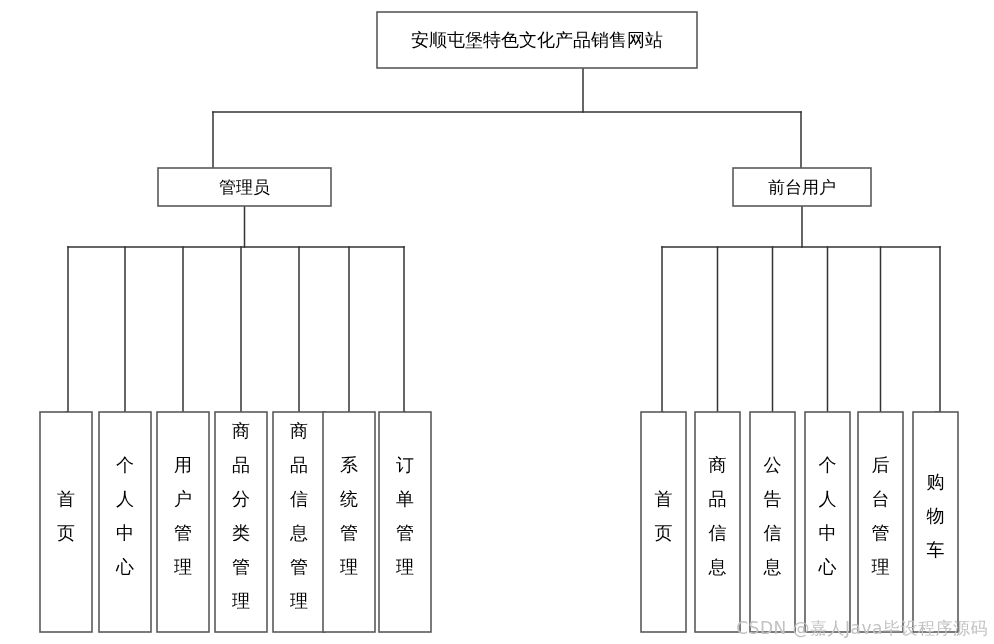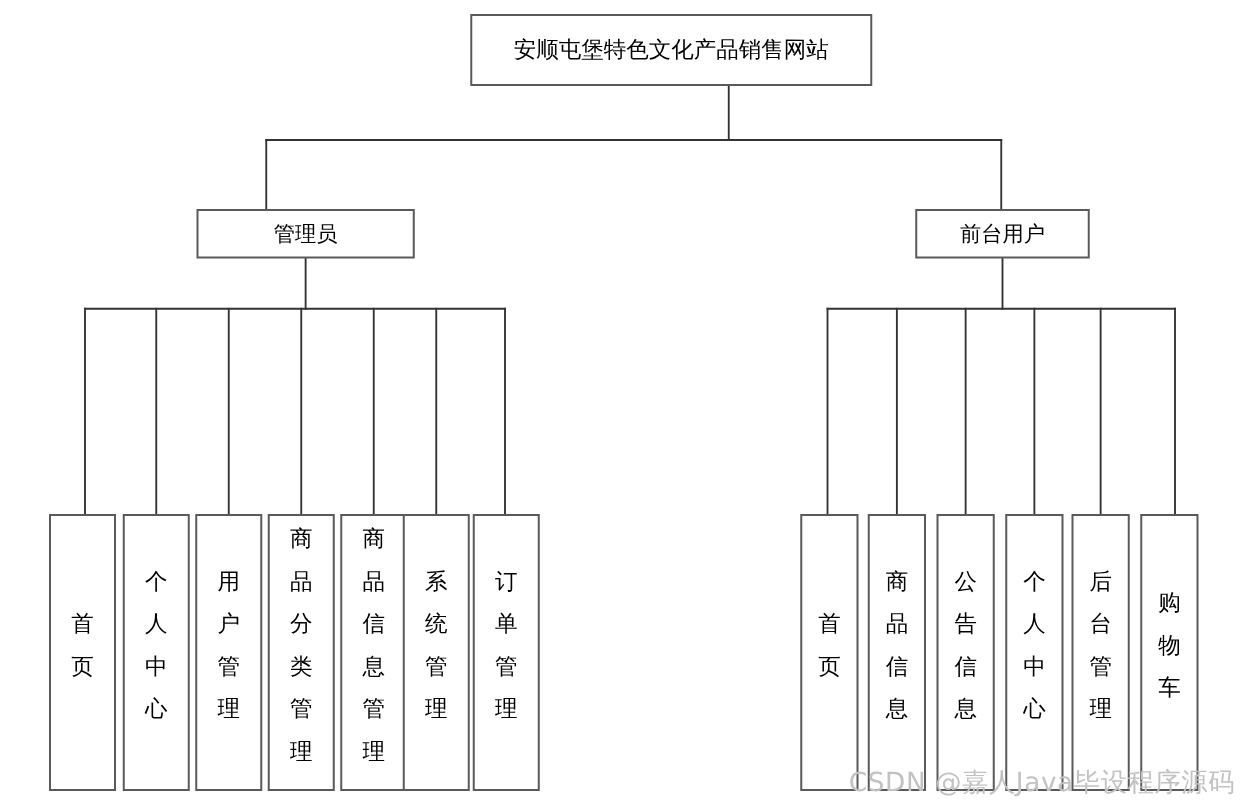--- a/index.html
+++ b/index.html
@@ -50,21 +50,21 @@
     font-family: "DejaVu Sans", "Liberation Sans", sans-serif;
     font-size: 18px;
     fill: #000000;
     text-anchor: middle;
   }
   .watermark {
     position: absolute;
     right: 6px;
     bottom: 4px;
     font-family: "DejaVu Sans", "Liberation Sans", sans-serif;
-    font-size: 21px;
+    font-size: 17px;
     color: #c2c2c2;
     white-space: nowrap;
     letter-spacing: 0.5px;
     pointer-events: none;
   }
 </style>
 </head>
 <body>
 
 <svg id="diagram" viewBox="0 0 994 644" xmlns="http://www.w3.org/2000/svg">

